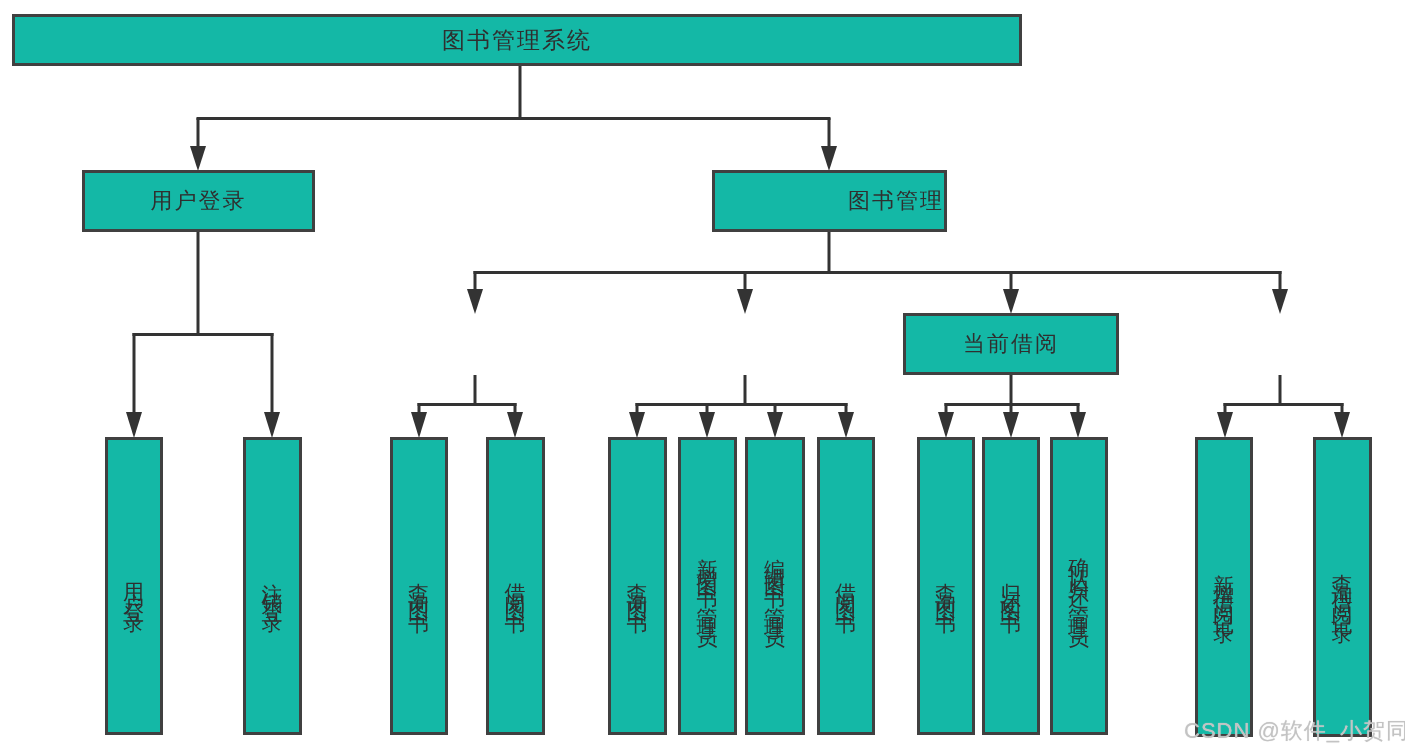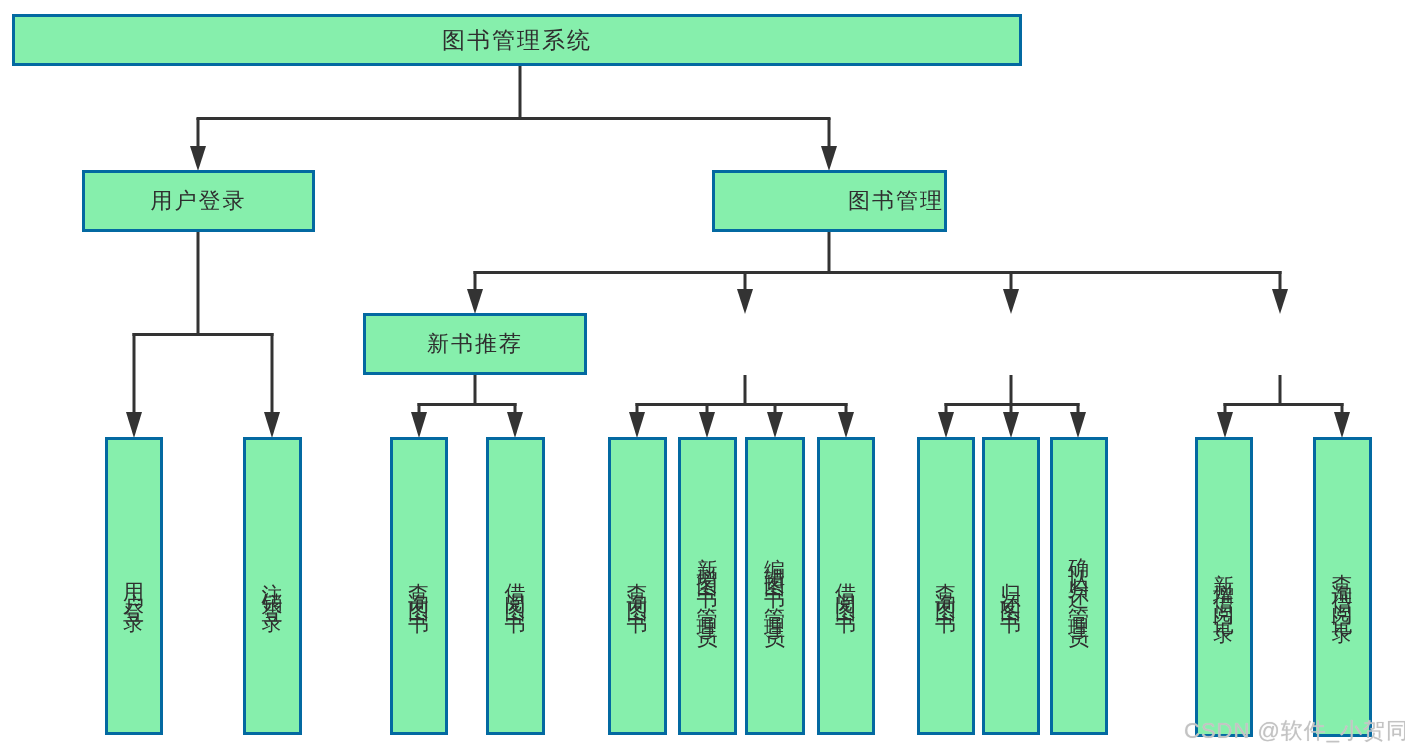--- a/index.html
+++ b/index.html
@@ -6,22 +6,22 @@
   body{
     width:1405px;height:747px;position:relative;background:#ffffff;
     font-family:"Liberation Sans","DejaVu Sans",sans-serif;
     color:#2f2f2f;overflow:hidden;
   }
   .canvas{position:absolute;inset:0;width:1405px;height:747px;}
   svg.wires{position:absolute;left:0;top:0;pointer-events:none;}
   svg.wires line{stroke:#333333;stroke-width:3;}
   svg.wires polygon{fill:#333333;stroke:none;}
   .box{
-    position:absolute;box-sizing:border-box;background:#86efac;
-    border:3px solid #0369a1;display:flex;align-items:center;justify-content:center;
+    position:absolute;box-sizing:border-box;background:#14b8a6;
+    border:3px solid #404040;display:flex;align-items:center;justify-content:center;
     z-index:2;
   }
   .box .lbl{font-size:22px;letter-spacing:2px;white-space:nowrap;}
   .box.root .lbl{font-size:23px;}
   .box.leaf .lbl{
     writing-mode:vertical-rl;text-orientation:mixed;
     font-size:21px;letter-spacing:10px;line-height:1;white-space:normal;
   }
   .watermark{
     position:absolute;left:1184px;top:716px;z-index:5;
@@ -114,22 +114,22 @@
     <span class="lbl">图书管理系统</span>
   </div>
 
   <div class="box" style="left:82px;top:170px;width:233px;height:62px;">
     <span class="lbl">用户登录</span>
   </div>
   <div class="box" style="left:712px;top:170px;width:235px;height:62px;justify-content:flex-end;">
     <span class="lbl">图书管理</span>
   </div>
 
-  <div class="box" style="left:363px;top:313px;width:224px;height:62px;">
-    <span class="lbl">新书推荐</span>
+  <div class="box" style="left:903px;top:313px;width:216px;height:62px;">
+    <span class="lbl">当前借阅</span>
   </div>
 
   <div class="box leaf" style="left:105px;top:437px;width:58px;height:298px;">
     <span class="lbl">用户登录</span>
   </div>
   <div class="box leaf" style="left:243px;top:437px;width:59px;height:298px;">
     <span class="lbl">注销登录</span>
   </div>
 
   <div class="box leaf" style="left:390px;top:437px;width:58px;height:298px;">

